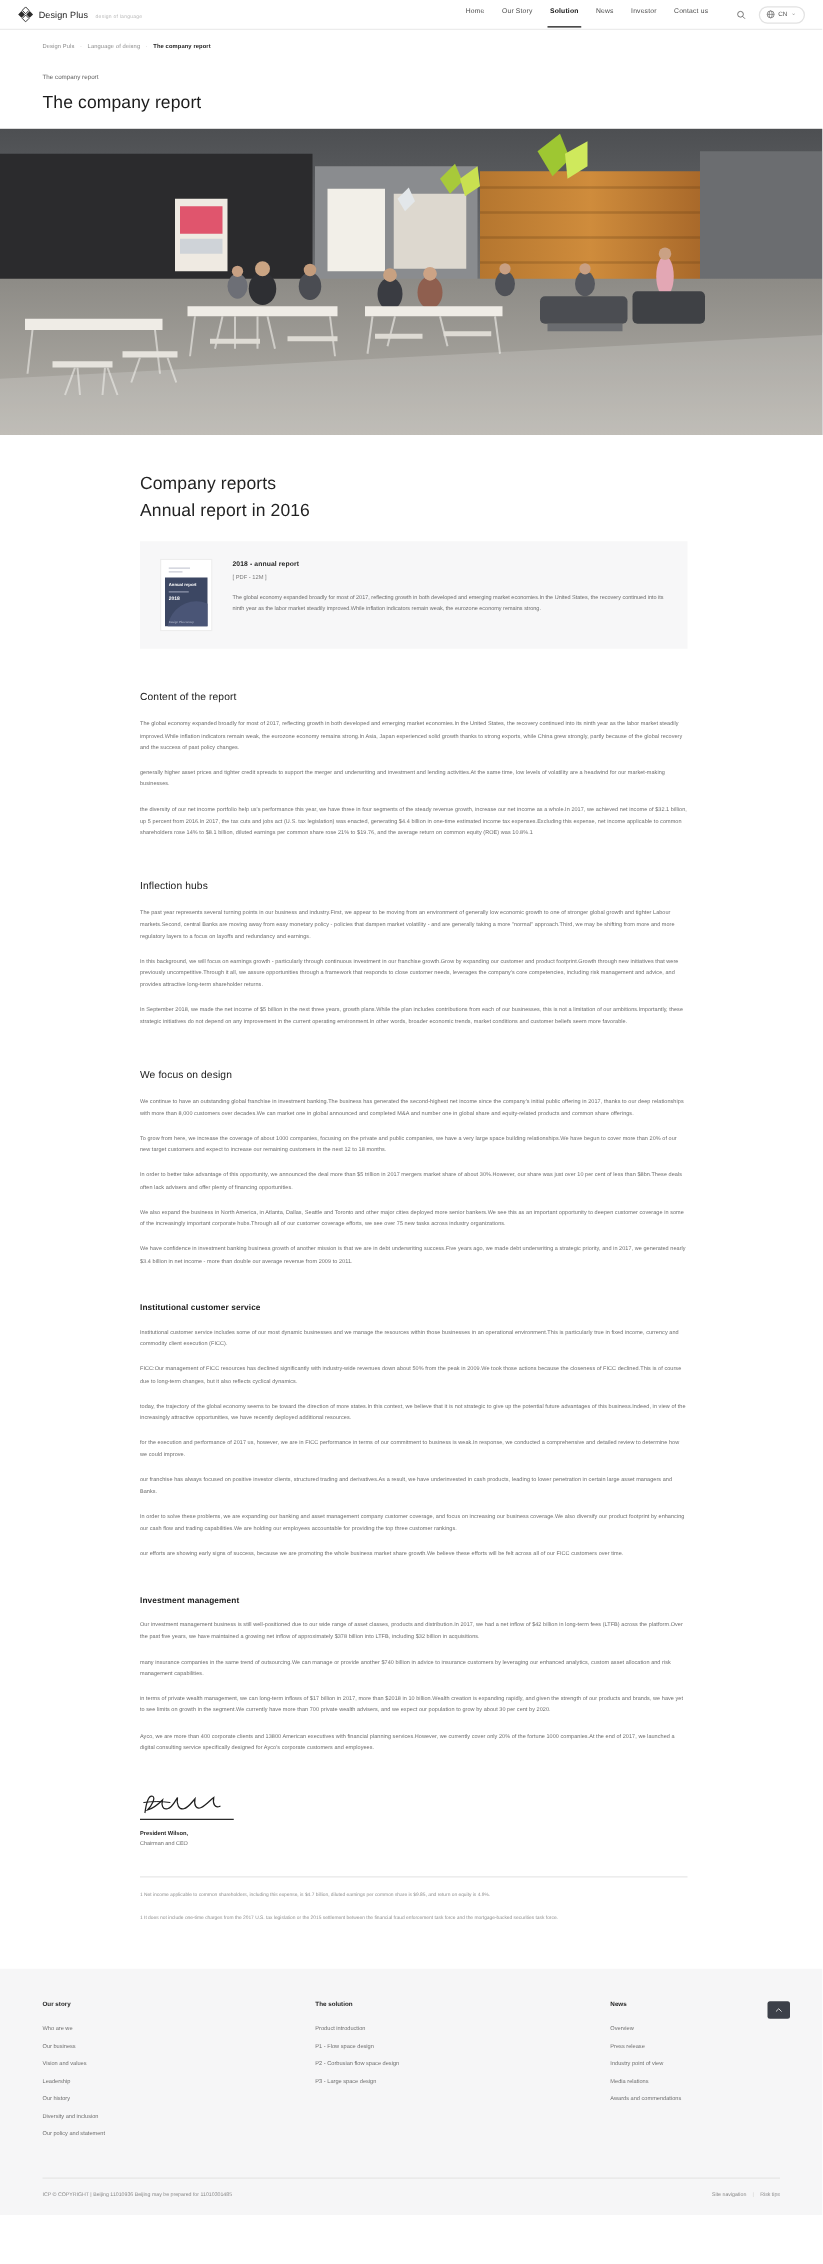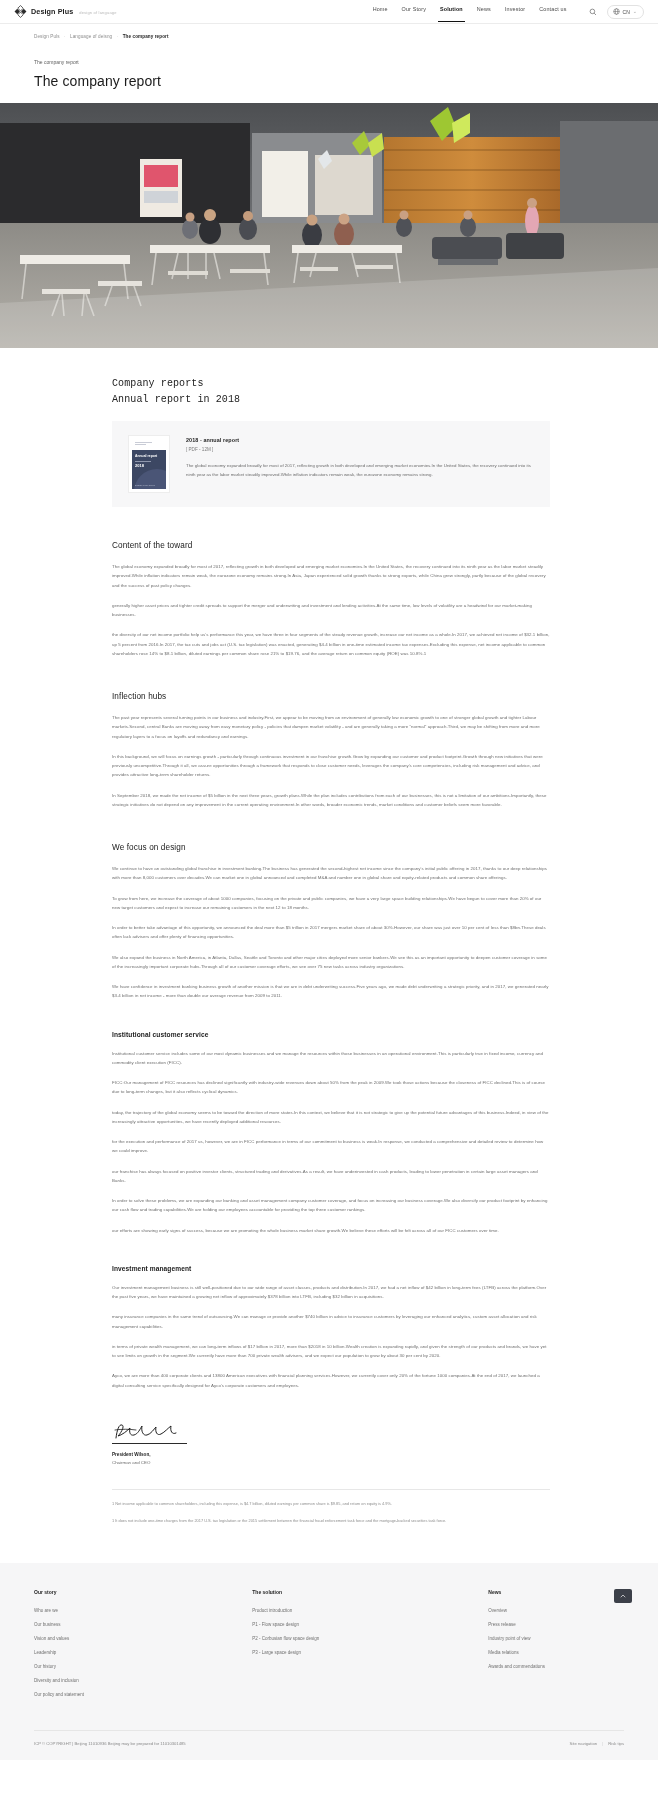--- a/index.html
+++ b/index.html
@@ -17,21 +17,21 @@
     height: 24px;
     border-bottom: 1px solid #ececec;
     display: flex;
     align-items: center;
     padding: 0 14px;
     background: #fff;
   }
   .brand { display: flex; align-items: center; gap: 4px; }
   .brand-mark { width: 13px; height: 13px; display: block; }
   .brand-name {
-    font-size: 7.2px; font-weight: bold; letter-spacing: .1px; color: #1b1b1b;
+    font-size: 7.2px; font-weight: normal; letter-spacing: .1px; color: #1b1b1b;
   }
   .brand-sub {
     font-size: 4px; color: #b9b9b9; letter-spacing: .2px;
     margin-left: 2px; position: relative; top: 1px;
   }
   .nav { margin-left: auto; display: flex; align-items: center; gap: 14px; }
   .nav-item {
     font-size: 5.4px; color: #4a4a4a; letter-spacing: .15px;
     position: relative; padding-bottom: 5px; cursor: pointer; white-space: nowrap;
   }
@@ -61,21 +61,21 @@
   .title-block { padding: 20px 0 14px 34px; }
   .eyebrow { font-size: 5px; color: #616161; margin-bottom: 8px; }
   .page-title { font-size: 14px; font-weight: normal; color: #1b1b1b; letter-spacing: .1px; }
 
   
   .hero { width: 658px; height: 245px; position: relative; overflow: hidden; background:#7d7d7d; }
   .hero svg { display:block; width: 658px; height: 245px; }
 
   
   .content { padding: 28px 108px 0 112px; }
-  .sec-label { font-size: 10px; color: #222; line-height: 1.55; letter-spacing: .1px; font-family: Liberation Mono, monospace; }
+  .sec-label { font-size: 14px; color: #222; line-height: 1.55; letter-spacing: .1px; }
   .sec-label .l2 { display: block; }
 
   .report-card {
     margin-top: 14px; background: #f7f7f8; padding: 14px 16px;
     display: flex; gap: 16px; align-items: flex-start;
   }
   .thumb {
     width: 42px; height: 58px; background: #fff; border: 1px solid #ededed;
     padding: 3px; flex: 0 0 auto;
   }
@@ -294,21 +294,21 @@
     <g opacity=".16" fill="#ffffff">
       <polygon points="0,200 658,165 658,245 0,245"></polygon>
     </g>
   </svg>
 </div>
 
 <main class="content">
 
   <div class="sec-label">
     <span class="l2">Company reports</span>
-    <span class="l2">Annual report in 2018</span>
+    <span class="l2">Annual report in 2016</span>
   </div>
 
   <div class="report-card">
     <div class="thumb">
       <div class="thumb-inner">
         <div class="thumb-top">
           <div class="thumb-line w60"></div>
           <div class="thumb-line w38"></div>
         </div>
         <div class="thumb-body">
@@ -319,21 +319,21 @@
         </div>
       </div>
     </div>
     <div class="card-body">
       <div class="card-title">2018 - annual report</div>
       <div class="card-meta">[ PDF - 12M ]</div>
       <div class="card-desc">The global economy expanded broadly for most of 2017, reflecting growth in both developed and emerging market economies.In the United States, the recovery continued into its ninth year as the labor market steadily improved.While inflation indicators remain weak, the eurozone economy remains strong.</div>
     </div>
   </div>
 
-  <h2 class="sec-heading">Content of the toward</h2>
+  <h2 class="sec-heading">Content of the report</h2>
   <p class="body">The global economy expanded broadly for most of 2017, reflecting growth in both developed and emerging market economies.In the United States, the recovery continued into its ninth year as the labor market steadily improved.While inflation indicators remain weak, the eurozone economy remains strong.In Asia, Japan experienced solid growth thanks to strong exports, while China grew strongly, partly because of the global recovery and the success of past policy changes.</p>
   <p class="body">generally higher asset prices and tighter credit spreads to support the merger and underwriting and investment and lending activities.At the same time, low levels of volatility are a headwind for our market-making businesses.</p>
   <p class="body">the diversity of our net income portfolio help us's performance this year, we have three in four segments of the steady revenue growth, increase our net income as a whole.In 2017, we achieved net income of $32.1 billion, up 5 percent from 2016.In 2017, the tax cuts and jobs act (U.S. tax legislation) was enacted, generating $4.4 billion in one-time estimated income tax expenses.Excluding this expense, net income applicable to common shareholders rose 14% to $8.1 billion, diluted earnings per common share rose 21% to $19.76, and the average return on common equity (ROE) was 10.8%.1</p>
 
   <h3 class="sec-heading">Inflection hubs</h3>
   <p class="body">The past year represents several turning points in our business and industry.First, we appear to be moving from an environment of generally low economic growth to one of stronger global growth and tighter Labour markets.Second, central Banks are moving away from easy monetary policy - policies that dampen market volatility - and are generally taking a more "normal" approach.Third, we may be shifting from more and more regulatory layers to a focus on layoffs and redundancy and earnings.</p>
   <p class="body">In this background, we will focus on earnings growth - particularly through continuous investment in our franchise growth.Grow by expanding our customer and product footprint.Growth through new initiatives that were previously uncompetitive.Through it all, we assure opportunities through a framework that responds to close customer needs, leverages the company's core competencies, including risk management and advice, and provides attractive long-term shareholder returns.</p>
   <p class="body">In September 2018, we made the net income of $5 billion in the next three years, growth plans.While the plan includes contributions from each of our businesses, this is not a limitation of our ambitions.Importantly, these strategic initiatives do not depend on any improvement in the current operating environment.In other words, broader economic trends, market conditions and customer beliefs seem more favorable.</p>
 
   <h3 class="sec-heading">We focus on design</h3>

